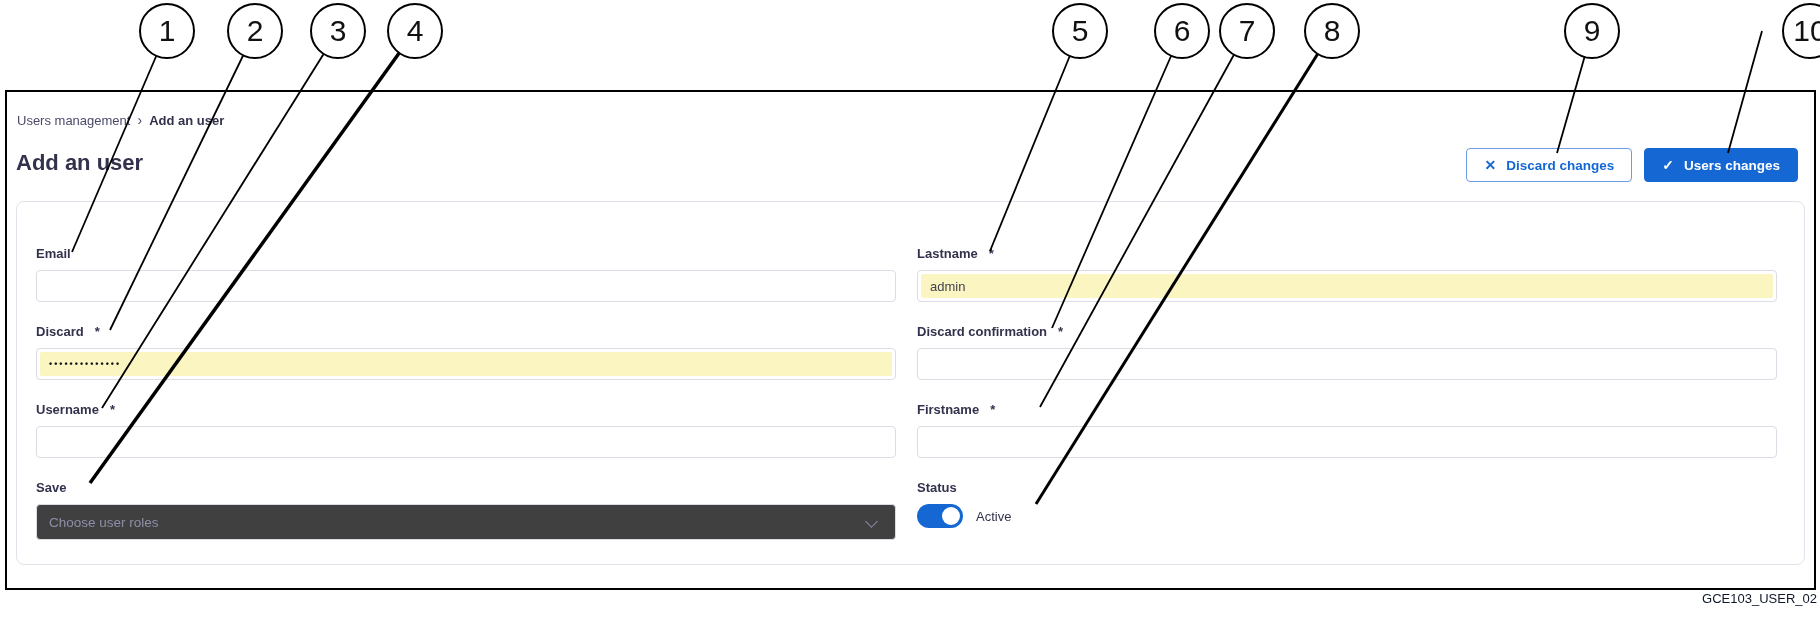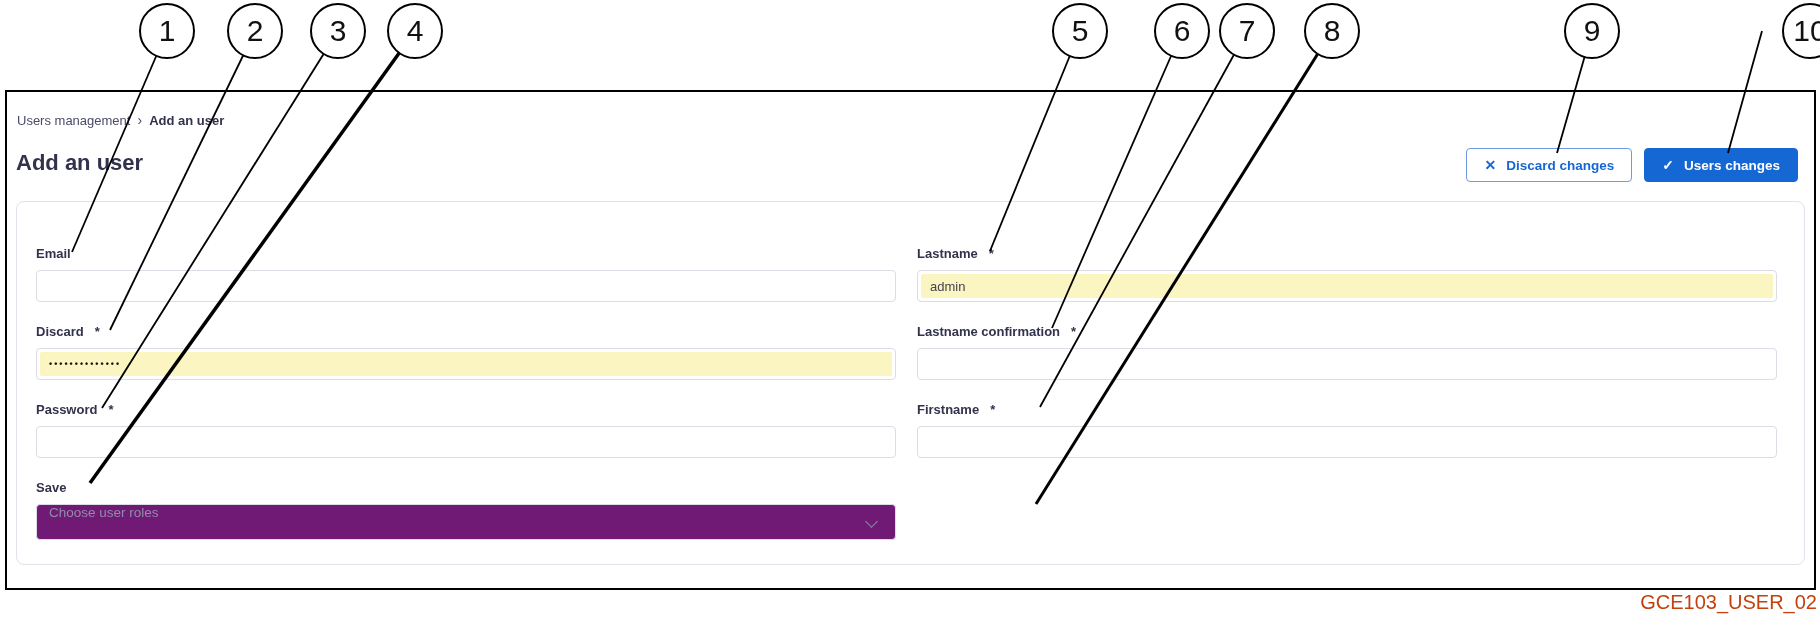--- a/index.html
+++ b/index.html
@@ -64,38 +64,38 @@
   }
   .autofill{
     position:absolute;left:3px;right:3px;top:3px;bottom:3px;border-radius:2px;
     background:var(--autofill-yellow);display:flex;align-items:center;padding-left:9px;
     font-size:13px;color:#43434f;
   }
   .masked{font-size:9px;font-weight:700;letter-spacing:2px;color:#111;}
 
   .select-box{
     position:relative;width:100%;height:36px;border:1px solid var(--input-border);
-    border-radius:4px;background:#701a75;display:flex;
+    border-radius:4px;background:#404040;display:flex;align-items:center;
     padding:0 44px 0 12px;cursor:pointer;
   }
   .select-placeholder{font-size:13.5px;color:var(--placeholder);}
   .chevron{
     position:absolute;right:19px;top:12px;width:9px;height:9px;
     border-right:1.6px solid var(--placeholder);border-bottom:1.6px solid var(--placeholder);
     transform:rotate(45deg);
   }
 
   .status-row{display:flex;align-items:center;gap:13px;margin-top:7px;}
   .toggle{
     position:relative;width:46px;height:24px;border-radius:12px;background:var(--primary-blue);cursor:pointer;
   }
   .toggle-knob{position:absolute;right:3px;top:3px;width:18px;height:18px;border-radius:50%;background:#fff;}
   .toggle-label{font-size:13px;color:var(--label-color);}
 
-  .figure-caption{position:absolute;right:3px;top:591px;font-size:20px;color:#c2410c;}
+  .figure-caption{position:absolute;right:3px;top:591px;font-size:13px;color:#0f172a;}
 </style>
 </head>
 <body>
 
 <svg class="callout-lines" viewBox="0 0 1820 621">
   <line x1="167" y1="31" x2="72" y2="252" stroke="#000" stroke-width="1.8"></line>
   <line x1="255" y1="31" x2="110" y2="330" stroke="#000" stroke-width="1.8"></line>
   <line x1="338" y1="31" x2="102" y2="408" stroke="#000" stroke-width="1.8"></line>
   <line x1="415" y1="31" x2="90" y2="483" stroke="#000" stroke-width="3.5"></line>
   <line x1="1080" y1="31" x2="990" y2="251" stroke="#000" stroke-width="1.8"></line>
@@ -169,31 +169,31 @@
         </div>
         <div class="input-box">
           <div class="autofill">
             <span class="masked">••••••••••••••</span>
           </div>
         </div>
       </div>
 
       <div class="field">
         <div class="field-label">
-          <span>Lastname confirmation</span>
-          <span class="req">*</span>
-        </div>
-        <div class="input-box">
-          <input type="text" value="" style="">
-        </div>
-      </div>
-
-      <div class="field">
-        <div class="field-label">
-          <span>Password</span>
+          <span>Discard confirmation</span>
+          <span class="req">*</span>
+        </div>
+        <div class="input-box">
+          <input type="text" value="" style="">
+        </div>
+      </div>
+
+      <div class="field">
+        <div class="field-label">
+          <span>Username</span>
           <span class="req">*</span>
         </div>
         <div class="input-box">
           <input type="text" value="" style="">
         </div>
       </div>
 
       <div class="field">
         <div class="field-label">
           <span>Firstname</span>
@@ -207,18 +207,29 @@
       <div class="field">
         <div class="field-label">
           <span>Save</span>
         </div>
         <div class="select-box">
           <span class="select-placeholder">Choose user roles</span>
           <span class="chevron"></span>
         </div>
       </div>
 
+      <div class="field">
+        <div class="field-label">
+          <span>Status</span>
+        </div>
+        <div class="status-row">
+          <div class="toggle">
+            <div class="toggle-knob"></div>
+          </div>
+          <span class="toggle-label">Active</span>
+        </div>
+      </div>
 
     </div>
   </div>
 </div>
 
 <div class="figure-caption">GCE103_USER_02</div>
 
 </body></html>

